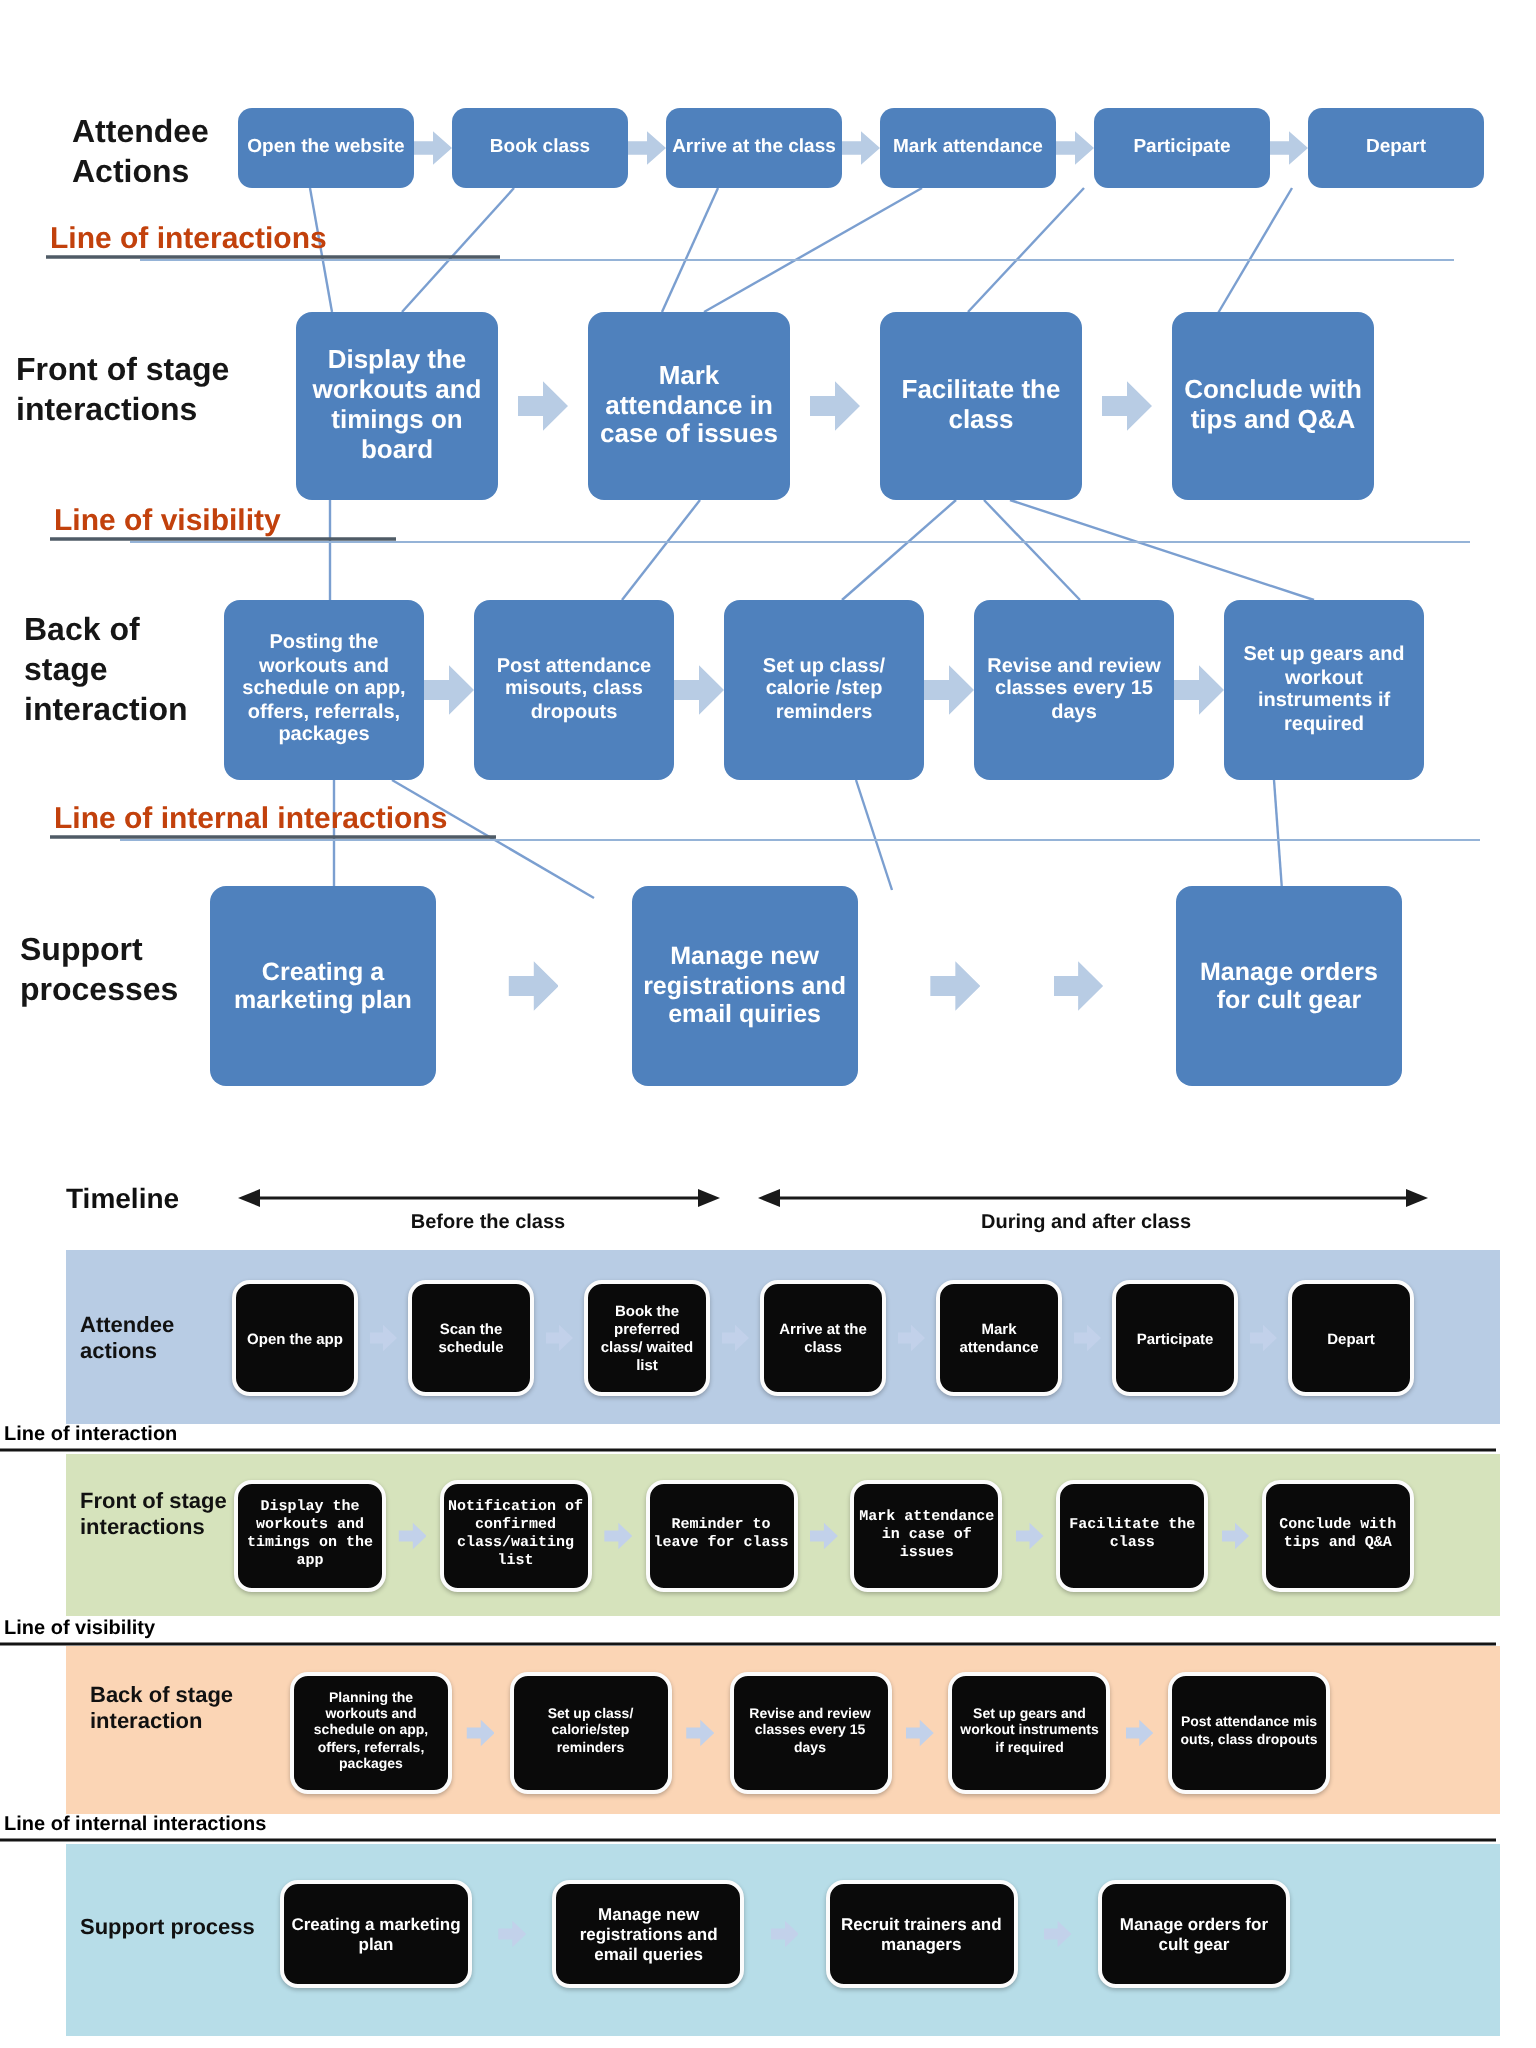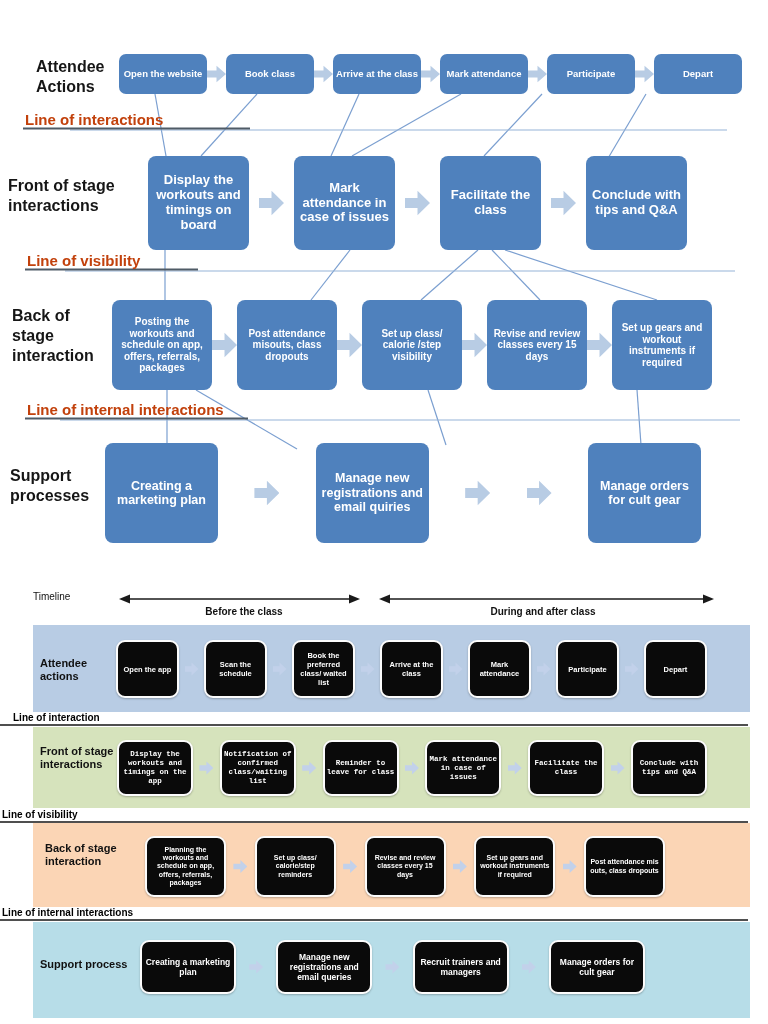--- a/index.html
+++ b/index.html
@@ -52,21 +52,21 @@
   .arr-sm { width:19px; height:19px; }
   .arr-md { width:25px; height:28px; }
   .arr-bt { width:14px; height:15px; background:#c2d1ea; }
 
   
   .tlabel { position:absolute; z-index:3; font-size:16px; font-weight:700; line-height:1.25; color:#161616; }
   .tline-label { position:absolute; z-index:3; font-size:15px; font-weight:700; color:#c2410c; }
   .blabel { position:absolute; z-index:3; font-size:11px; font-weight:700; color:#111; line-height:1.2; }
   .bline-label { position:absolute; z-index:3; font-size:10px; font-weight:700; color:#000; }
   .phase-label { position:absolute; z-index:3; font-size:10px; font-weight:700; text-align:center; color:#111; }
-  .timeline-label { position:absolute; z-index:3; font-size:10px; font-weight:400; color:#111; }
+  .timeline-label { position:absolute; z-index:3; font-size:14px; font-weight:700; color:#111; }
 </style>
 </head>
 <body>
 
 <div class="page">
 
   <svg class="overlay" width="768" height="1024">
     <g>
       <line class="conn" x1="155" y1="94" x2="166" y2="156"></line>
       <line class="conn" x1="257" y1="94" x2="201" y2="156"></line>
@@ -136,21 +136,21 @@
     </div>
 
   <div class="tline-label" style="left:27px;top:252px">Line of visibility</div>
 
   <div class="tlabel" style="left:12px;top:306px;width:90px">Back of stage interaction</div>
   <div class="flowrow" style="left:112px;top:300px;width:569px;height:90px">
       <div class="pbox r3">Posting the workouts and schedule on app, offers, referrals, packages</div>
       <div class="arr arr-md"></div>
       <div class="pbox r3">Post attendance misouts, class dropouts</div>
       <div class="arr arr-md"></div>
-      <div class="pbox r3">Set up class/ calorie /step visibility</div>
+      <div class="pbox r3">Set up class/ calorie /step reminders</div>
       <div class="arr arr-md"></div>
       <div class="pbox r3">Revise and review classes every 15 days</div>
       <div class="arr arr-md"></div>
       <div class="pbox r3">Set up gears and workout instruments if required</div>
     </div>
 
   <div class="tline-label" style="left:27px;top:401px">Line of internal interactions</div>
 
   <div class="tlabel" style="left:10px;top:466px;width:95px">Support processes</div>
   <div class="flowrow" style="left:105px;top:443px;width:596px;height:100px">
@@ -177,21 +177,21 @@
       <div class="arr arr-bt"></div>
       <div class="bbox b1">Arrive at the class</div>
       <div class="arr arr-bt"></div>
       <div class="bbox b1">Mark attendance</div>
       <div class="arr arr-bt"></div>
       <div class="bbox b1">Participate</div>
       <div class="arr arr-bt"></div>
       <div class="bbox b1">Depart</div>
     </div>
 
-  <div class="bline-label" style="left:13px;top:712px">Line of interaction</div>
+  <div class="bline-label" style="left:2px;top:712px">Line of interaction</div>
 
   <div class="band" style="top: 727px; height: 81px; background: rgb(214, 227, 188);"></div>
   <div class="blabel" style="left:40px;top:745px;width:92px">Front of stage interactions</div>
   <div class="flowrow" style="left:117px;top:740px;width:590px;height:56px">
       <div class="bbox b2">Display the workouts and timings on the app</div>
       <div class="arr arr-bt"></div>
       <div class="bbox b2">Notification of confirmed class/waiting list</div>
       <div class="arr arr-bt"></div>
       <div class="bbox b2">Reminder to leave for class</div>
       <div class="arr arr-bt"></div>

